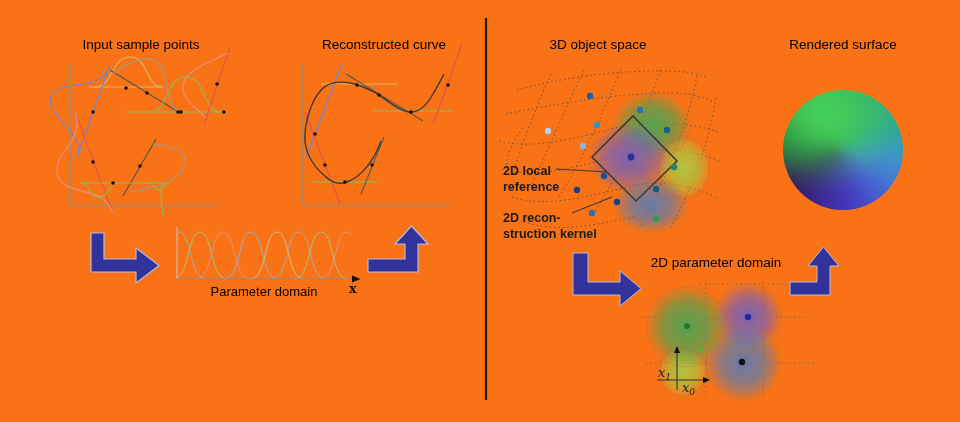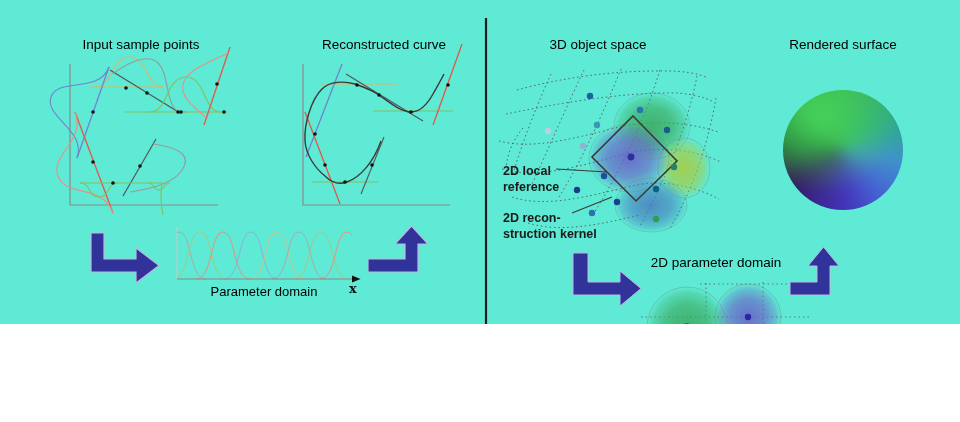--- a/index.html
+++ b/index.html
@@ -1,16 +1,16 @@
 <!DOCTYPE html>
 <html><head>
 <meta charset="utf-8">
 <style>
   html,body{margin:0;padding:0;background:#fff;}
-  .stage{position:relative;width:960px;height:324px;background:#5eead4;overflow:hidden;
+  .stage{position:relative;width:960px;height:422px;background:#f97316;overflow:hidden;
          font-family:"Liberation Sans",sans-serif;}
   .stage svg{position:absolute;left:0;top:0;}
   .t{font-family:"Liberation Sans",sans-serif;font-size:13.5px;fill:#000;}
   .pt{font-family:"Liberation Sans",sans-serif;font-size:13px;fill:#000;}
   .lbl{font-family:"Liberation Sans",sans-serif;font-size:12.5px;font-weight:700;fill:#1a1a1a;}
   .math{font-family:"DejaVu Serif",serif;font-style:italic;font-size:13px;fill:#222;}
   .mathb{font-family:"DejaVu Serif",serif;font-weight:700;font-size:13px;fill:#111;}
   .sphere{position:absolute;left:783px;top:90px;width:120px;height:120px;border-radius:50%;overflow:hidden;}
   .sphere i{position:absolute;inset:-16%;display:block;filter:blur(7px);
     background:

